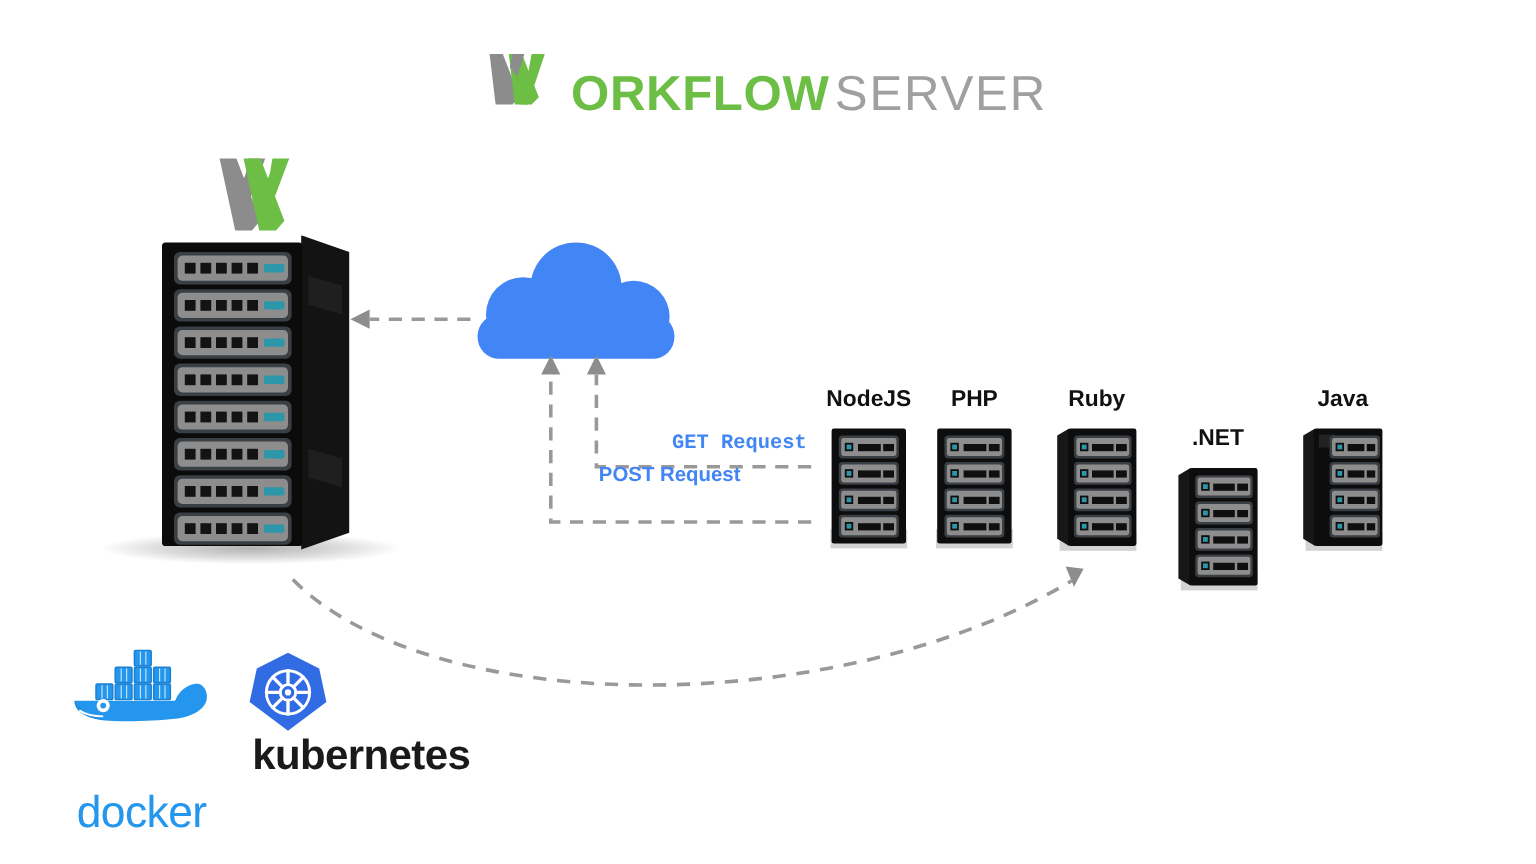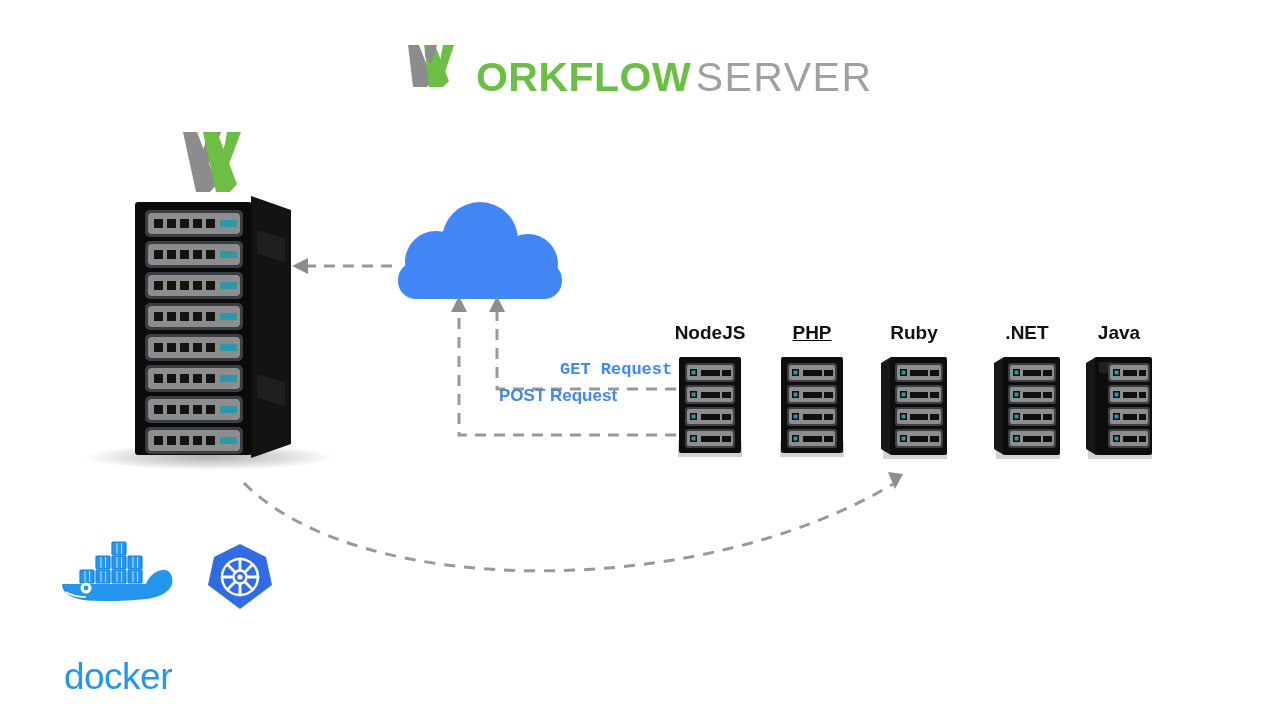--- a/index.html
+++ b/index.html
@@ -222,21 +222,21 @@
       <path d="M 244,483 C 360,600 700,600 893,484" fill="none" stroke="#999999" stroke-width="3" stroke-dasharray="11,9"></path>
       <polygon points="888,472 903,474 895,489" fill="#8d8d8d"></polygon>
     </g>
   </svg>
 
   <div class="request-label" id="label-get">GET Request</div>
   <div class="request-label" id="label-post">POST Request</div>
 
   <div id="farm">
 
-    <div class="farm-col" style="left:0px;">
+    <div class="farm-col" style="left:14px;">
       <div class="farm-label">NodeJS</div>
       <svg class="farm-node" width="70" height="105" viewBox="0 0 70 105">
         <rect x="3" y="86" width="64" height="16" fill="#0d0d0d" opacity="0.18"></rect>
         <rect x="4" y="2" width="62" height="96" rx="2" fill="#0d0d0d"></rect>
         <g>
           <rect x="10" y="8" width="50" height="19" rx="3" fill="#3a3f44"></rect>
           <rect x="12" y="10" width="46" height="15" rx="2" fill="#8d8d8d"></rect>
           <rect x="15" y="14" width="7" height="7" fill="#0f0f0f"></rect>
           <rect x="16.5" y="15.5" width="4" height="4" fill="#2b97a8"></rect>
           <rect x="26" y="15" width="19" height="6" fill="#0f0f0f"></rect>
@@ -262,21 +262,21 @@
           <rect x="10" y="8" width="50" height="19" rx="3" fill="#3a3f44"></rect>
           <rect x="12" y="10" width="46" height="15" rx="2" fill="#8d8d8d"></rect>
           <rect x="15" y="14" width="7" height="7" fill="#0f0f0f"></rect>
           <rect x="16.5" y="15.5" width="4" height="4" fill="#2b97a8"></rect>
           <rect x="26" y="15" width="19" height="6" fill="#0f0f0f"></rect>
           <rect x="47" y="15" width="9" height="6" fill="#0f0f0f"></rect>
         </g>
       </svg>
     </div>
 
-    <div class="farm-col" style="left:102px;text-decoration:underline;">
+    <div class="farm-col" style="left:102px;">
       <div class="farm-label">PHP</div>
       <svg class="farm-node" width="70" height="105" viewBox="0 0 70 105">
         <rect x="3" y="86" width="64" height="16" fill="#0d0d0d" opacity="0.18"></rect>
         <rect x="4" y="2" width="62" height="96" rx="2" fill="#0d0d0d"></rect>
         <g>
           <rect x="10" y="8" width="50" height="19" rx="3" fill="#3a3f44"></rect>
           <rect x="12" y="10" width="46" height="15" rx="2" fill="#8d8d8d"></rect>
           <rect x="15" y="14" width="7" height="7" fill="#0f0f0f"></rect>
           <rect x="16.5" y="15.5" width="4" height="4" fill="#2b97a8"></rect>
           <rect x="26" y="15" width="19" height="6" fill="#0f0f0f"></rect>
@@ -343,21 +343,21 @@
           <rect x="18" y="8" width="48" height="19" rx="3" fill="#3a3f44"></rect>
           <rect x="20" y="10" width="44" height="15" rx="2" fill="#8d8d8d"></rect>
           <rect x="23" y="14" width="7" height="7" fill="#0f0f0f"></rect>
           <rect x="24.5" y="15.5" width="4" height="4" fill="#2b97a8"></rect>
           <rect x="33" y="15" width="18" height="6" fill="#0f0f0f"></rect>
           <rect x="53" y="15" width="9" height="6" fill="#0f0f0f"></rect>
         </g>
       </svg>
     </div>
 
-    <div class="farm-col" style="left:317px;">
+    <div class="farm-col" style="left:305px;margin-top:33px;">
       <div class="farm-label">.NET</div>
       <svg class="farm-node" width="74" height="108" viewBox="0 0 74 108">
         <rect x="6" y="88" width="64" height="16" fill="#0d0d0d" opacity="0.18"></rect>
         <polygon points="4,8 14,2 14,100 4,94" fill="#171717"></polygon>
         <rect x="13" y="2" width="57" height="98" rx="2" fill="#0d0d0d"></rect>
         <g>
           <rect x="18" y="8" width="48" height="19" rx="3" fill="#3a3f44"></rect>
           <rect x="20" y="10" width="44" height="15" rx="2" fill="#8d8d8d"></rect>
           <rect x="23" y="14" width="7" height="7" fill="#0f0f0f"></rect>
           <rect x="24.5" y="15.5" width="4" height="4" fill="#2b97a8"></rect>
@@ -485,14 +485,15 @@
       <line x1="34" y1="41" x2="34" y2="52"></line>
       <line x1="16" y1="34" x2="27" y2="34"></line>
       <line x1="41" y1="34" x2="52" y2="34"></line>
       <line x1="21.5" y1="21.5" x2="29.4" y2="29.4"></line>
       <line x1="38.6" y1="38.6" x2="46.5" y2="46.5"></line>
       <line x1="46.5" y1="21.5" x2="38.6" y2="29.4"></line>
       <line x1="29.4" y1="38.6" x2="21.5" y2="46.5"></line>
     </g>
     <circle cx="34" cy="34" r="2.6" fill="#ffffff"></circle>
   </svg>
+  <div id="kube-word" class="logo-wordmark">kubernetes</div>
 
 </div>
 
 </body></html>

